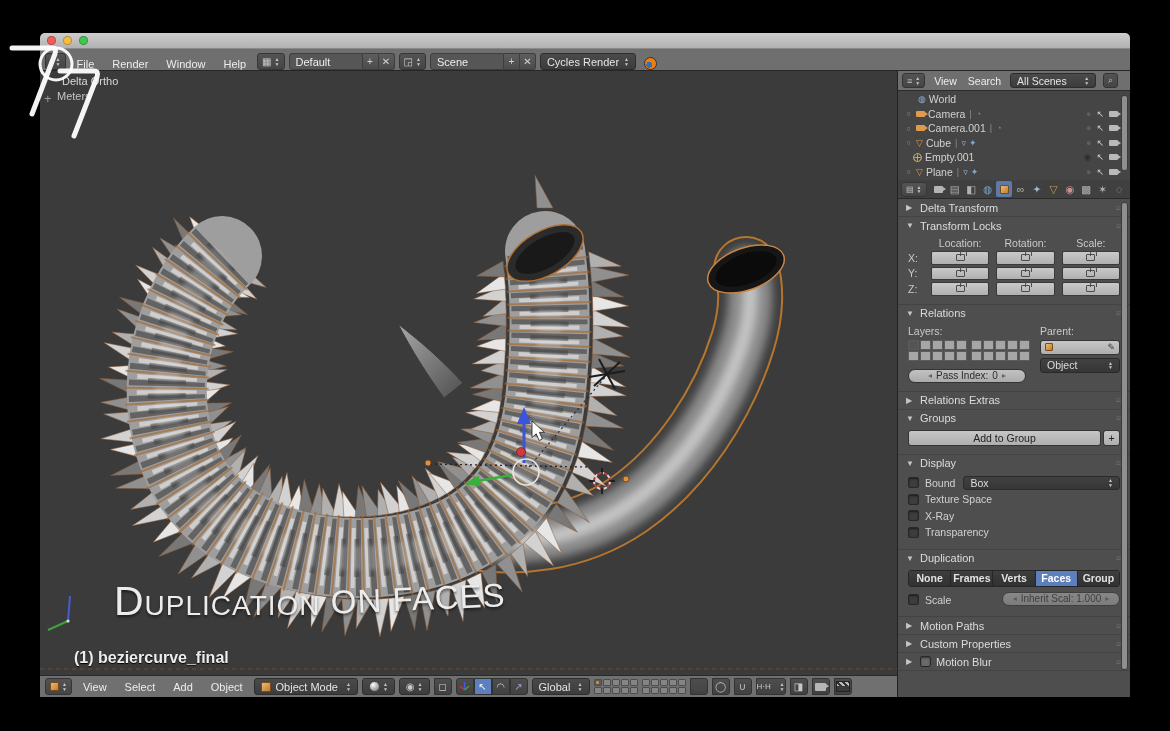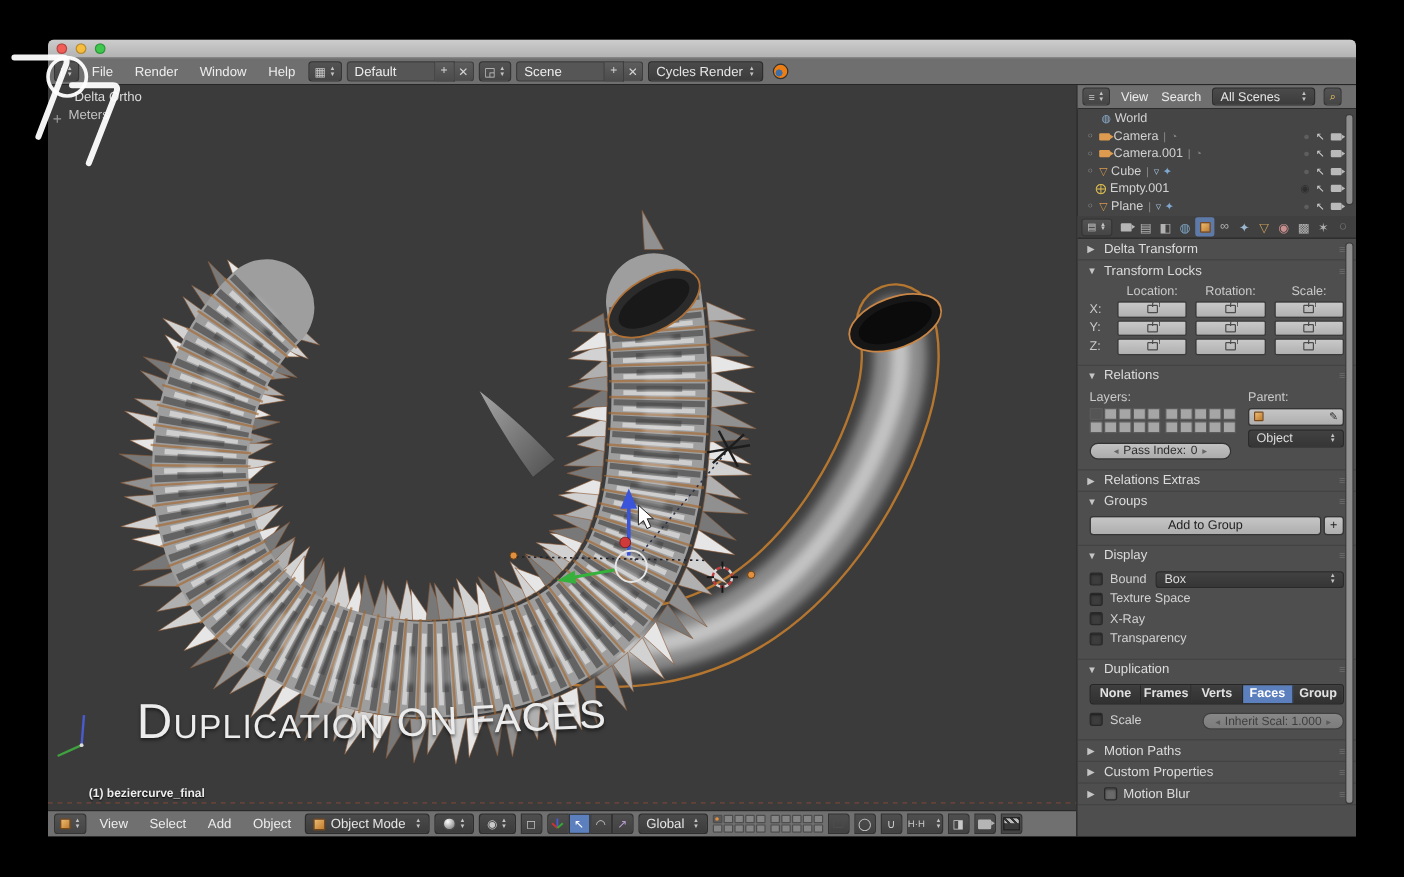--- a/index.html
+++ b/index.html
@@ -18,31 +18,31 @@
   .updown{display:flex;flex-direction:column;font-size:5px;line-height:4.5px;color:#c5c5c5;margin-left:auto;padding-left:3px}
   .hbtn{display:flex;align-items:center;background:linear-gradient(#535353,#454545);border:1px solid #353535;border-radius:3px;height:17px;padding:0 4px;color:#ddd}
   .menu-item{padding:0 7px;font-size:11px;color:#ededed}
   .field{display:flex;align-items:center;background:#565656;border:1px solid #3e3e3e;height:17px;padding:0 6px;font-size:11px;color:#eee;border-radius:3px 0 0 3px;min-width:74px}
   .sqbtn{width:16px;height:17px;background:linear-gradient(#5d5d5d,#4c4c4c);border:1px solid #3e3e3e;border-left:none;color:#d5d5d5;font-size:10px;display:flex;align-items:center;justify-content:center}
   .sqbtn.last{border-radius:0 3px 3px 0}
   .dd{display:flex;align-items:center;background:linear-gradient(#4a4a4a,#3c3c3c);border:1px solid #2d2d2d;border-radius:3px;height:17px;padding:0 6px;font-size:11px;color:#e5e5e5}
   .glyph{font-size:10px;color:#c9c9c9}
 
   
-  .info-header{height:22px;background:#6f6f6f;display:flex;align-items:center;gap:4px;padding:0 5px;border-bottom:1px solid #262626;position:relative}
+  .info-header{height:22px;background:#6f6f6f;display:flex;align-items:flex-end;gap:4px;padding:0 5px;border-bottom:1px solid #262626;position:relative}
   .stats{font-size:9.5px;color:#dcdcdc;white-space:nowrap;margin-left:6px;letter-spacing:-.1px}
   .blogo{width:13px;height:13px;border-radius:50%;background:radial-gradient(circle at 38% 62%,#3e6ea8 0 30%,#ed7e13 31% 100%);border:1px solid #333;margin-left:4px}
 
   
   .content{display:flex;height:626px}
   .vp-col{width:857px;display:flex;flex-direction:column}
   .viewport{position:relative;height:604px;background:#3b3b3b;overflow:hidden}
   .vp-label{position:absolute;font-size:11px;color:#d9d9d9}
   .vp-plus{position:absolute;left:4px;top:20px;color:#9a9a9a;font-size:13px}
-  .active-object{position:absolute;left:34px;bottom:8px;font-size:10px;font-weight:bold;color:#ededed;text-shadow:0 1px 1px #000}
+  .active-object{position:absolute;left:34px;bottom:8px;font-size:16px;font-weight:bold;color:#ededed;text-shadow:0 1px 1px #000}
   .overlay-title{position:absolute;left:74px;bottom:50px;color:#ececec;text-shadow:0 2px 3px rgba(0,0,0,.55);letter-spacing:1px;white-space:nowrap}
   .ot-1{font-size:41px;font-weight:500}
   .ot-2{font-size:28px;font-weight:500}
   .ot-3{display:inline-block;font-size:33px;font-weight:500;transform:rotate(-2.5deg) translateY(-5px);margin-left:10px}
 
   
   .v3d-header{height:22px;background:#707070;border-top:1px solid #2a2a2a;display:flex;align-items:center;gap:4px;padding:0 5px}
   .mlayers{display:grid;grid-template-columns:repeat(5,8px);grid-auto-rows:7px;gap:1px}
   .mcell{background:#858585;border:1px solid #4d4d4d;border-radius:1px;position:relative}
   .mcell.on{background:#5a5a5a}
@@ -834,21 +834,21 @@
               <span class="grip">≡</span>
             </div>
           <div class="sec-b">
             <div class="seg">
               <div>None</div>
               <div>Frames</div>
               <div>Verts</div>
               <div class="active">Faces</div>
               <div>Group</div>
             </div>
-            <div style="display:flex;align-items:flex-end;gap:20px;margin-top:5px">
+            <div style="display:flex;align-items:flex-start;gap:20px;margin-top:5px">
               <div class="chk-row" style="flex:1">
                   <span class="chk"></span>
                   <span>Scale</span>
                 </div>
               <div class="slider disabled" style="width:118px">
                   <span class="arr">◂</span>
                   <span>Inherit Scal: 1.000</span>
                   <span class="arr">▸</span>
                 </div>
             </div>

